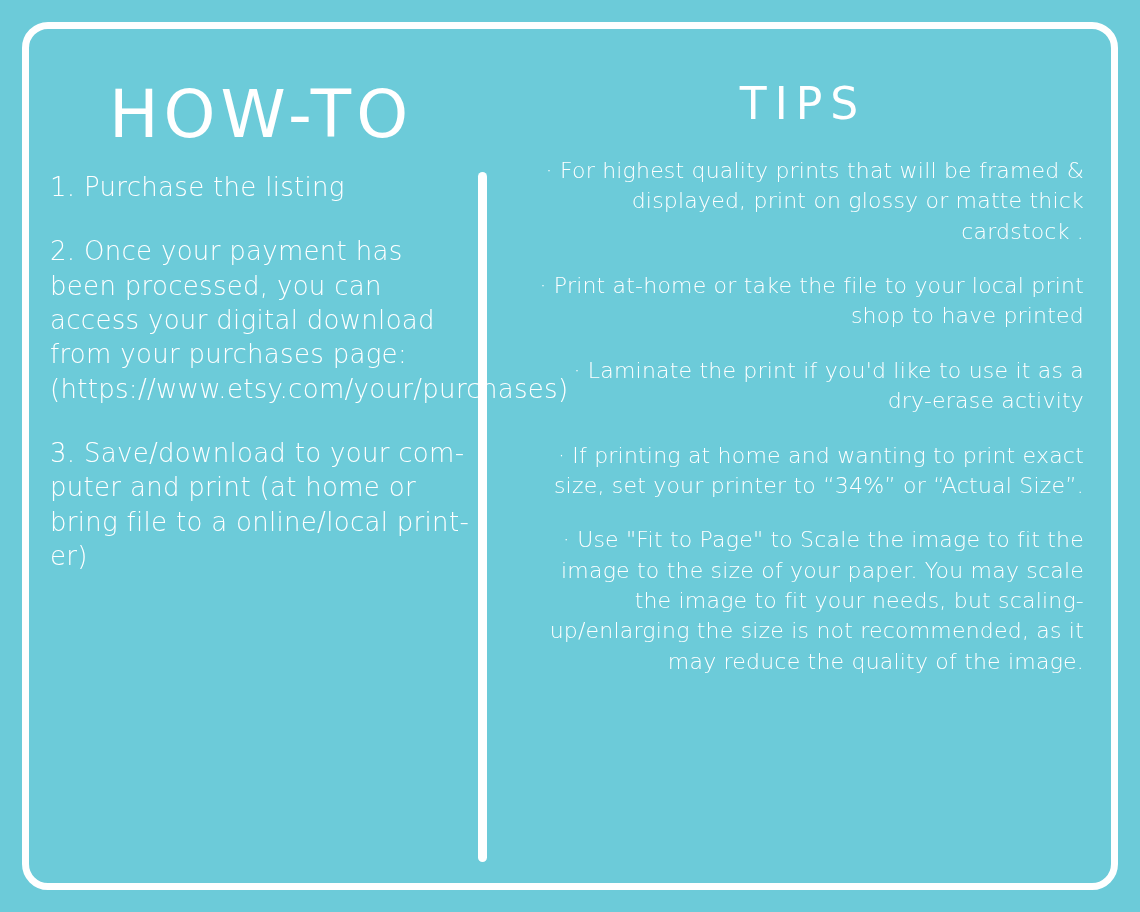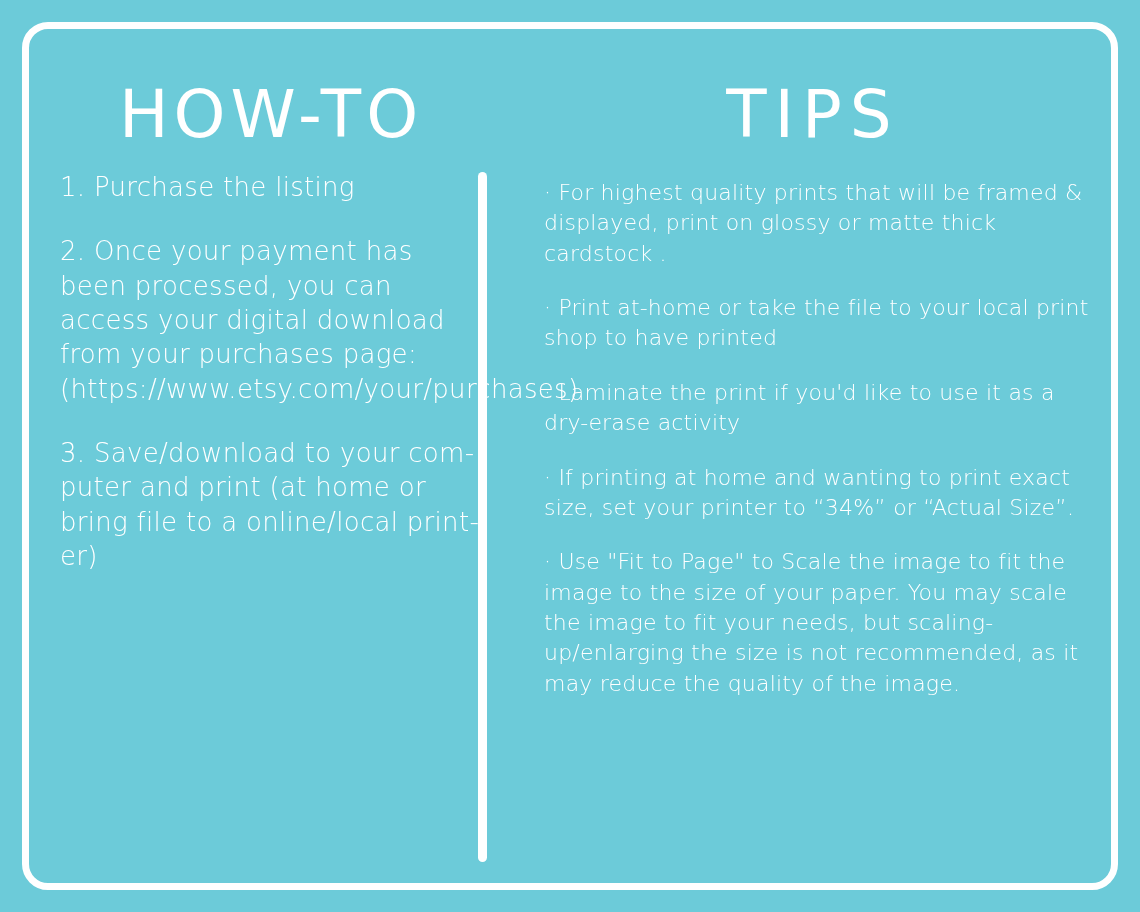--- a/index.html
+++ b/index.html
@@ -25,21 +25,21 @@
     left: 22px;
     top: 22px;
     width: 1096px;
     height: 868px;
     box-sizing: border-box;
     border: 7px solid #ffffff;
     border-radius: 26px;
   }
   .columns {
     position: absolute;
-    left: 22px;
+    left: 12px;
     top: 22px;
     width: 1096px;
     height: 868px;
     box-sizing: border-box;
     display: flex;
     flex-direction: row;
   }
   .col-left {
     width: 478px;
     box-sizing: border-box;
@@ -67,21 +67,21 @@
     letter-spacing: 3px;
     text-align: center;
   }
   .title-left {
     font-size: 66px;
     line-height: 1;
     padding-top: 22px;
     letter-spacing: 5px;
   }
   .title-right {
-    font-size: 66px;
+    font-size: 44px;
     line-height: 1;
     padding-top: 22px;
     letter-spacing: 8px;
     margin-left: -12px;
   }
   .steps {
     margin: 0;
     padding: 0;
     list-style: none;
     color: #ffffff;
@@ -103,20 +103,21 @@
     list-style: none;
     color: #ffffff;
   }
   .tip {
     font-size: 22px;
     line-height: 1.38;
     color: #ffffff;
     margin-bottom: 24px;
     font-weight: 300;
     letter-spacing: 0.2px;
+    text-align: right;
   }
   .tip:first-child {
     margin-top: 30px;
   }
   .tip .bullet {
     display: inline;
   }
   .steps-wrap {
     margin-top: 2px;
   }

